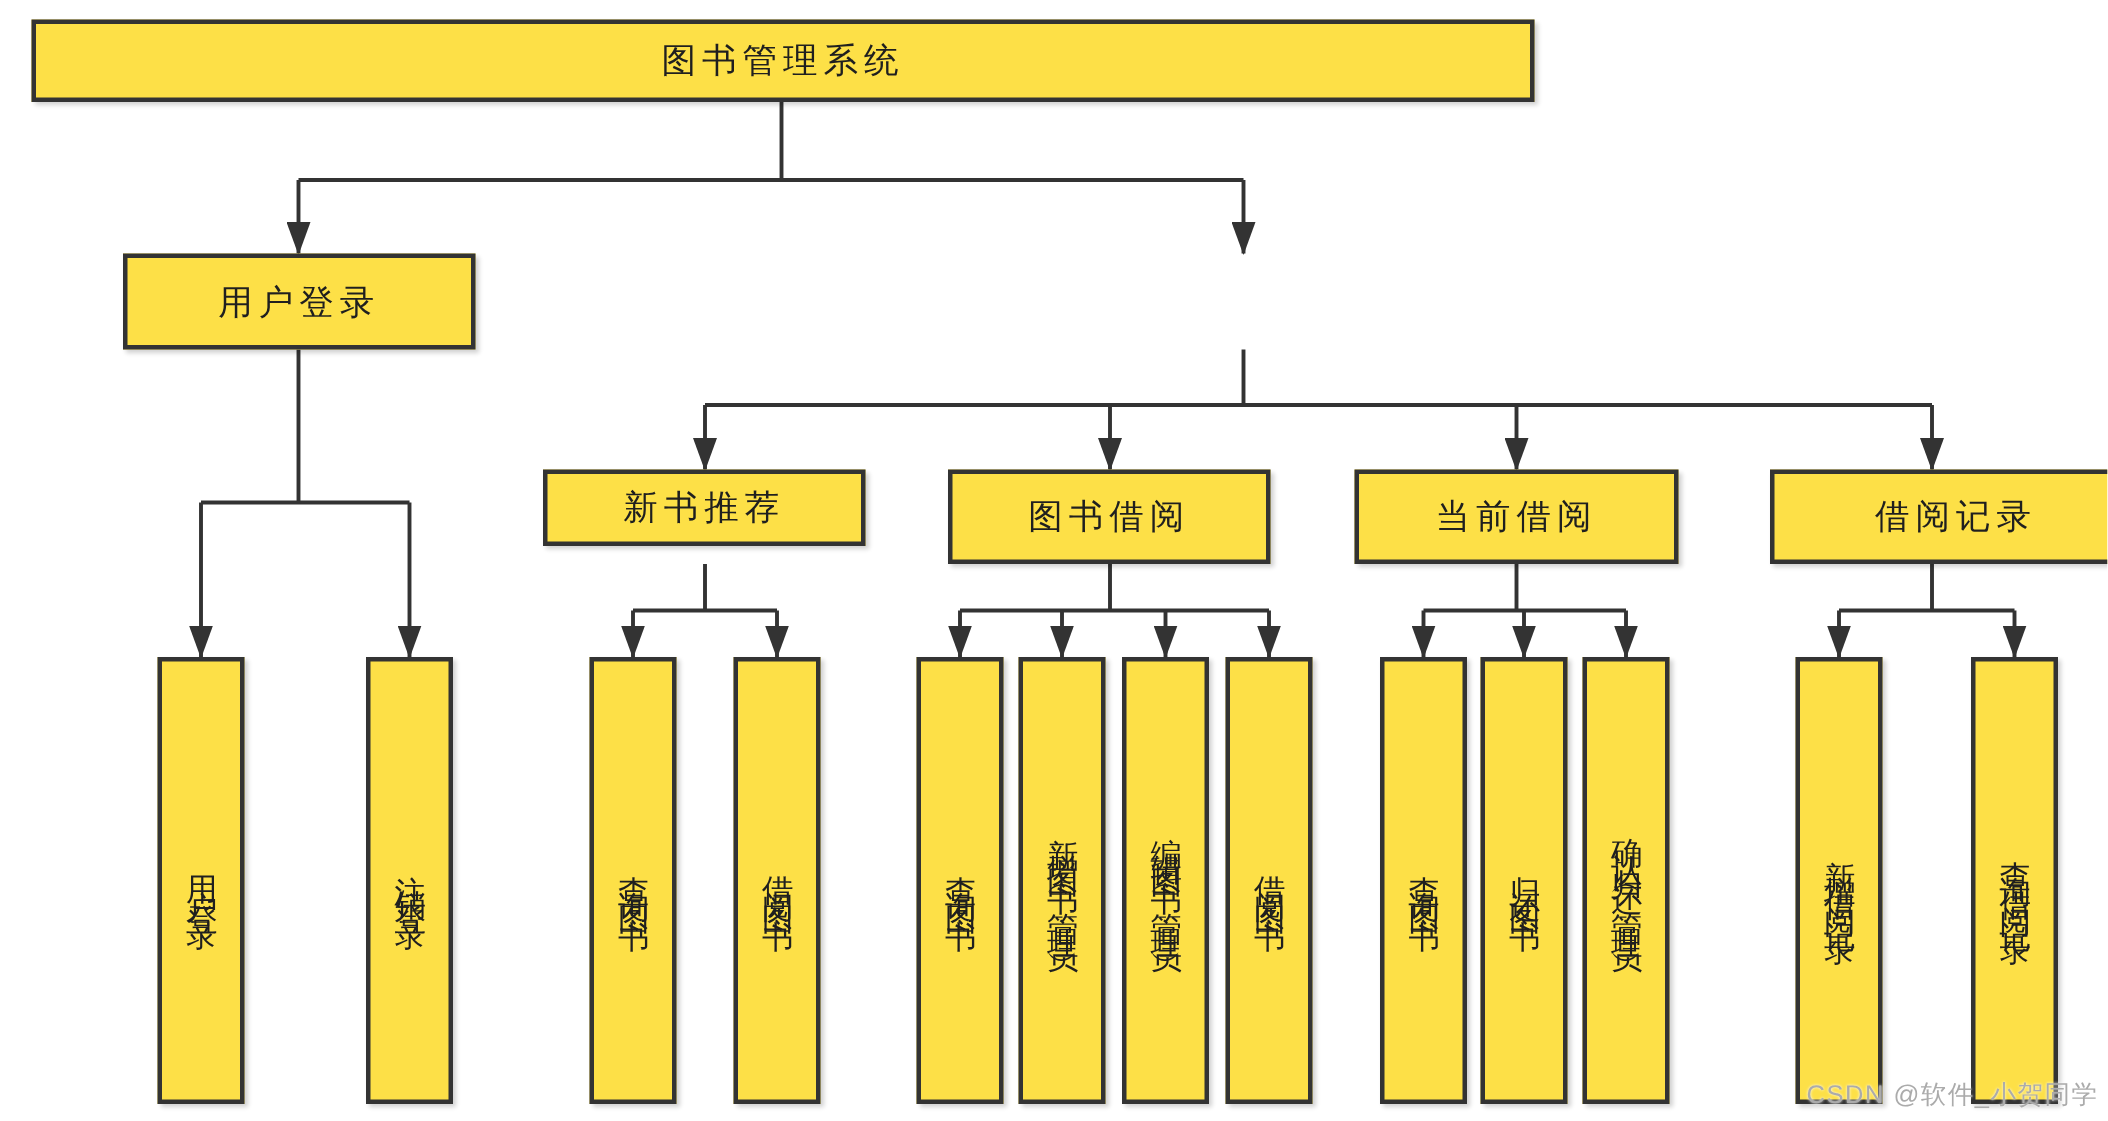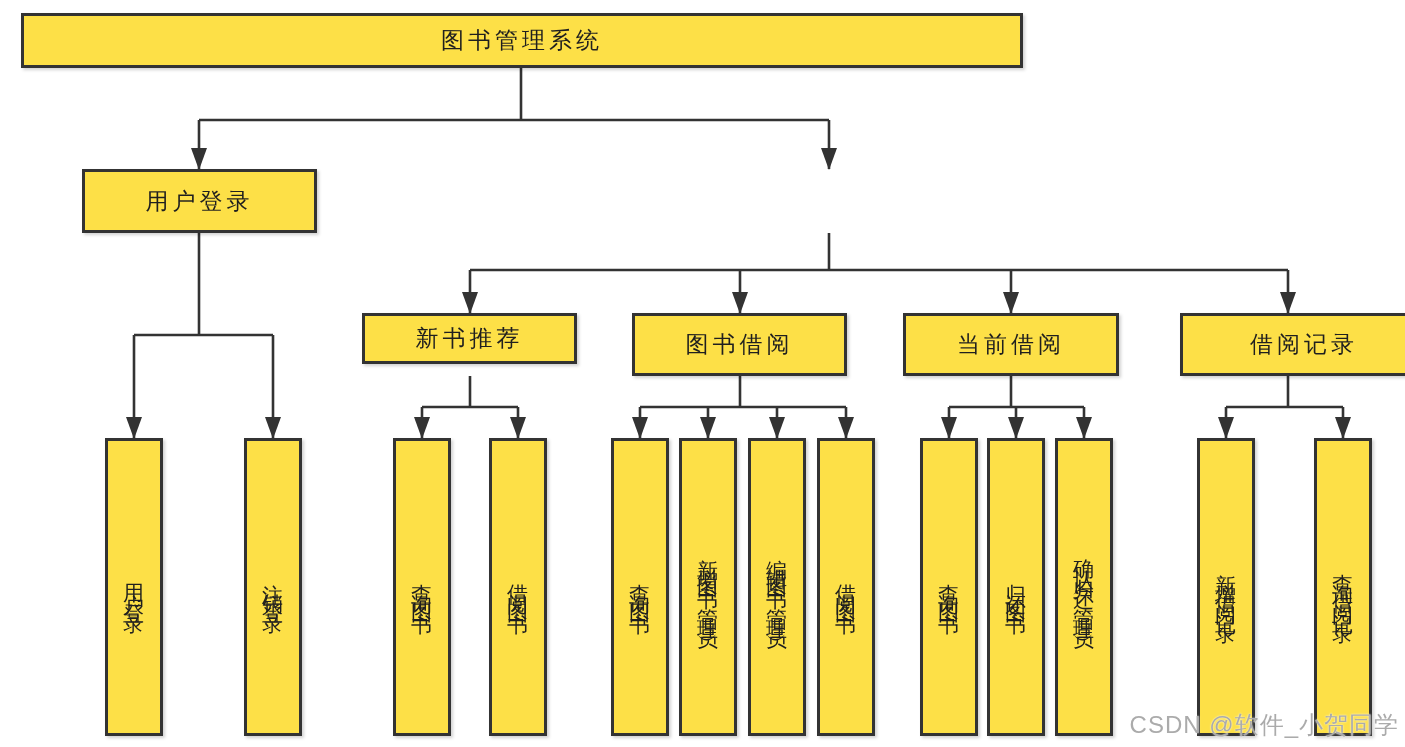--- a/index.html
+++ b/index.html
@@ -54,21 +54,21 @@
   .n-b1 { left: 393px; }  .n-b2 { left: 489px; }
   .n-c1 { left: 611px; }  .n-c2 { left: 679px; }
   .n-c3 { left: 748px; }  .n-c4 { left: 817px; }
   .n-d1 { left: 920px; }  .n-d2 { left: 987px; }
   .n-d3 { left: 1055px; }
   .n-e1 { left: 1197px; } .n-e2 { left: 1314px; }
   .watermark {
     position: absolute;
     right: 6px;
     bottom: 6px;
-    font-size: 24px;
+    font-size: 17px;
     color: #ababab;
     letter-spacing: 1px;
     text-shadow: 0 0 2px #ffffff;
   }
 </style>
 </head>
 <body>
 
 <div class="canvas">
 

